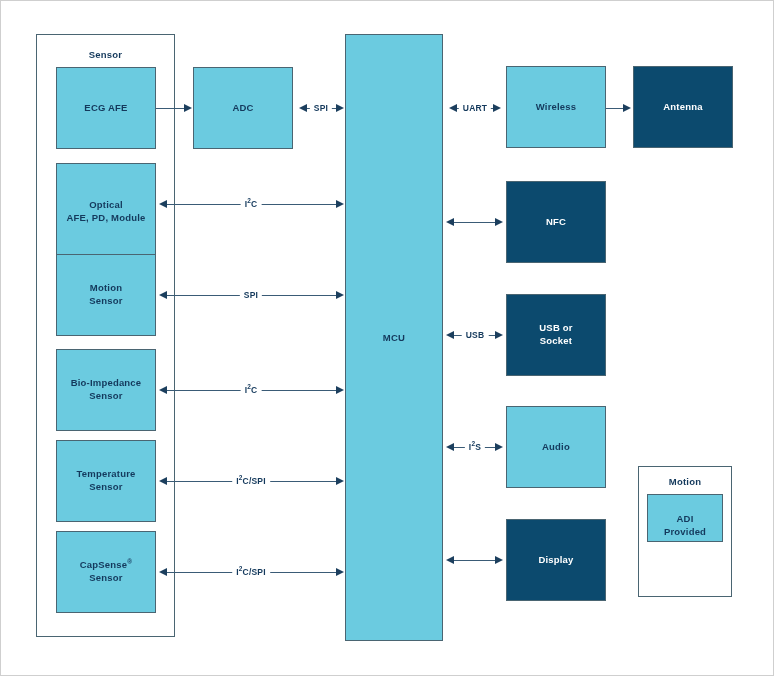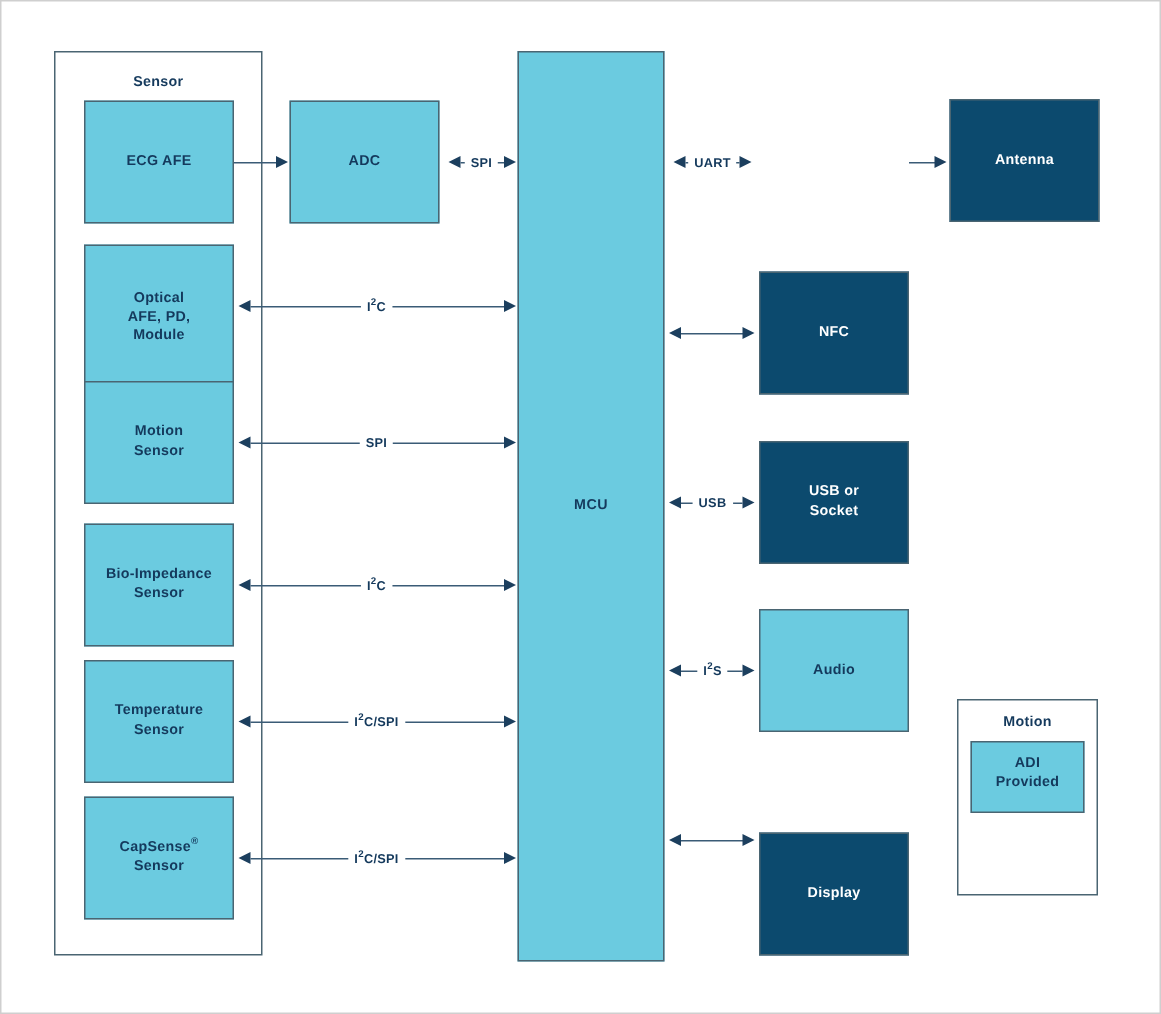--- a/index.html
+++ b/index.html
@@ -22,21 +22,21 @@
     position: absolute;
     display: flex;
     align-items: center;
     justify-content: center;
     text-align: center;
     border: 1px solid #4a6572;
     font-size: 9.5px;
     font-weight: bold;
     line-height: 1.35;
     letter-spacing: .2px;
-    padding: 12px;
+    padding: 2px;
   }
   .block.adi {
     background: #6bcbe0;
     color: #14395c;
   }
   .block.notadi {
     background: #0c4a6e;
     color: #ffffff;
   }
   .block.gray {
@@ -145,41 +145,44 @@
     </span>
   </div>
 
   <div class="block adi" style="left:192px; top:66px; width:100px; height:82px;">
     <span>ADC</span>
   </div>
 
   <div class="block adi" style="left:344px; top:33px; width:98px; height:607px;"></div>
   <div class="mcu-label" style="left:393px; top:336px;text-align:center;">MCU</div>
 
+  <div class="block adi" style="left:505px; top:65px; width:100px; height:82px;">
+    <span>Wireless</span>
+  </div>
 
   <div class="block notadi" style="left:632px; top:65px; width:100px; height:82px;">
     <span>Antenna</span>
   </div>
 
   <div class="block notadi" style="left:505px; top:293px; width:100px; height:82px;">
     <span>
       <span>USB or</span><br>
       <span>Socket</span>
     </span>
   </div>
 
   <div class="block notadi" style="left:505px; top:180px; width:100px; height:82px;">
     <span>NFC</span>
   </div>
 
   <div class="block adi" style="left:505px; top:405px; width:100px; height:82px;">
     <span>Audio</span>
   </div>
 
-  <div class="block notadi" style="left:505px; top:518px; width:100px; height:82px;margin-top:36px;">
+  <div class="block notadi" style="left:505px; top:518px; width:100px; height:82px;">
     <span>Display</span>
   </div>
 
   <div class="hline" style="left:155px; top:107px; width:29px;"></div>
   <div class="arrow right" style="left:183px; top:102.5px;"></div>
 
   <div class="arrow left" style="left:298px; top:102.5px;"></div>
   <div class="hline" style="left:306px; top:107px; width:29px;"></div>
   <div class="arrow right" style="left:335px; top:102.5px;"></div>
   <div class="conn-label" style="left:320px; top:107px;"><span>SPI</span></div>

